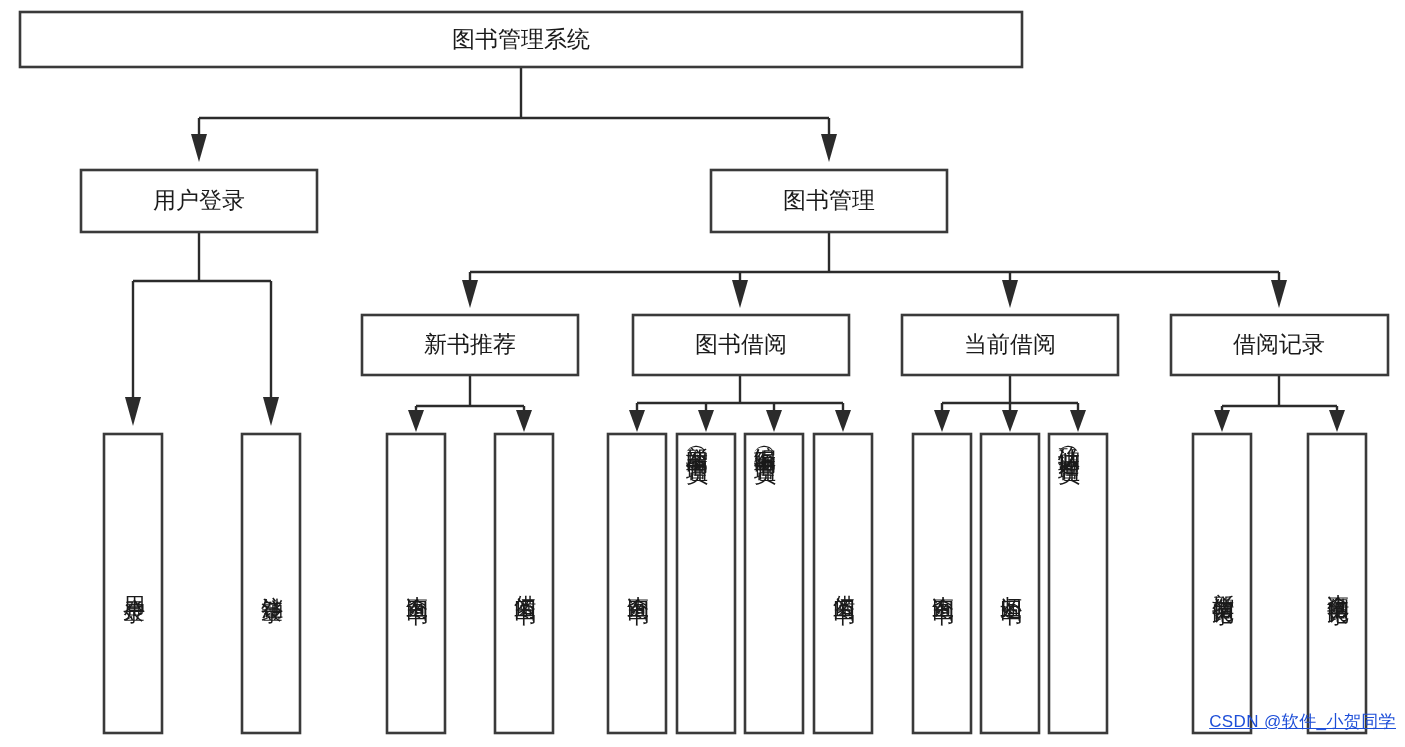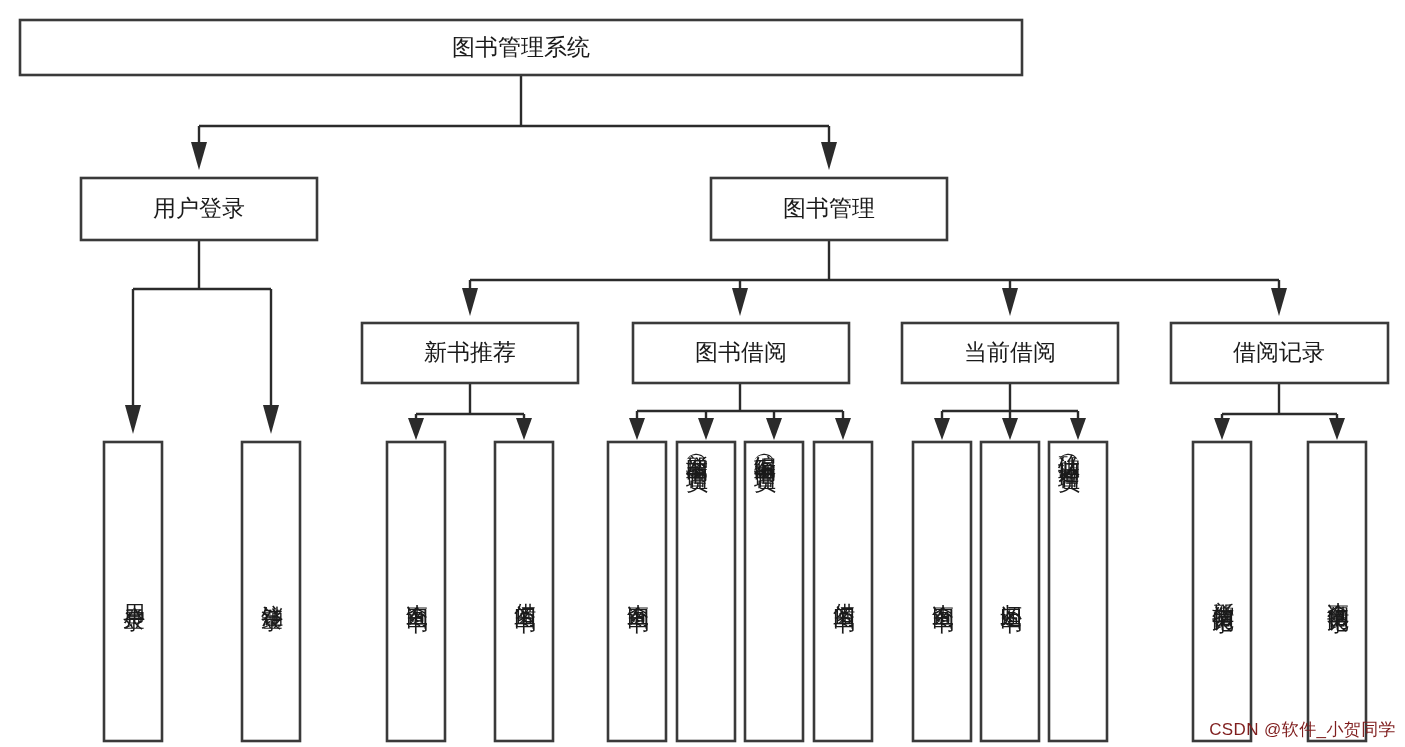--- a/index.html
+++ b/index.html
@@ -11,21 +11,20 @@
     width: 1405px;
     height: 747px;
     font-family: "Liberation Sans", "DejaVu Sans", sans-serif;
     overflow: hidden;
   }
   #diagram-root {
     position: relative;
     width: 1405px;
     height: 739px;
     background: #ffffff;
-    margin-top: 8px;
   }
   svg#flow {
     display: block;
     width: 1405px;
     height: 747px;
   }
   .node-box {
     fill: #ffffff;
     stroke: #3a3a3a;
     stroke-width: 2.6;
@@ -54,24 +53,25 @@
     writing-mode: vertical-rl;
     text-orientation: upright;
     letter-spacing: 2.5px;
   }
   .watermark {
     position: absolute;
     right: 9px;
     bottom: 6px;
     font-family: "Liberation Sans", "DejaVu Sans", sans-serif;
     font-size: 17px;
-    color: #7f1d1d;
+    color: #1d4ed8;
     letter-spacing: 0.4px;
     white-space: nowrap;
     user-select: none;
+    text-decoration: underline;
   }
 </style>
 </head>
 <body>
 
 <div id="diagram-root">
 
   <svg id="flow" viewBox="0 0 1405 747" xmlns="http://www.w3.org/2000/svg">
 
     <g>

